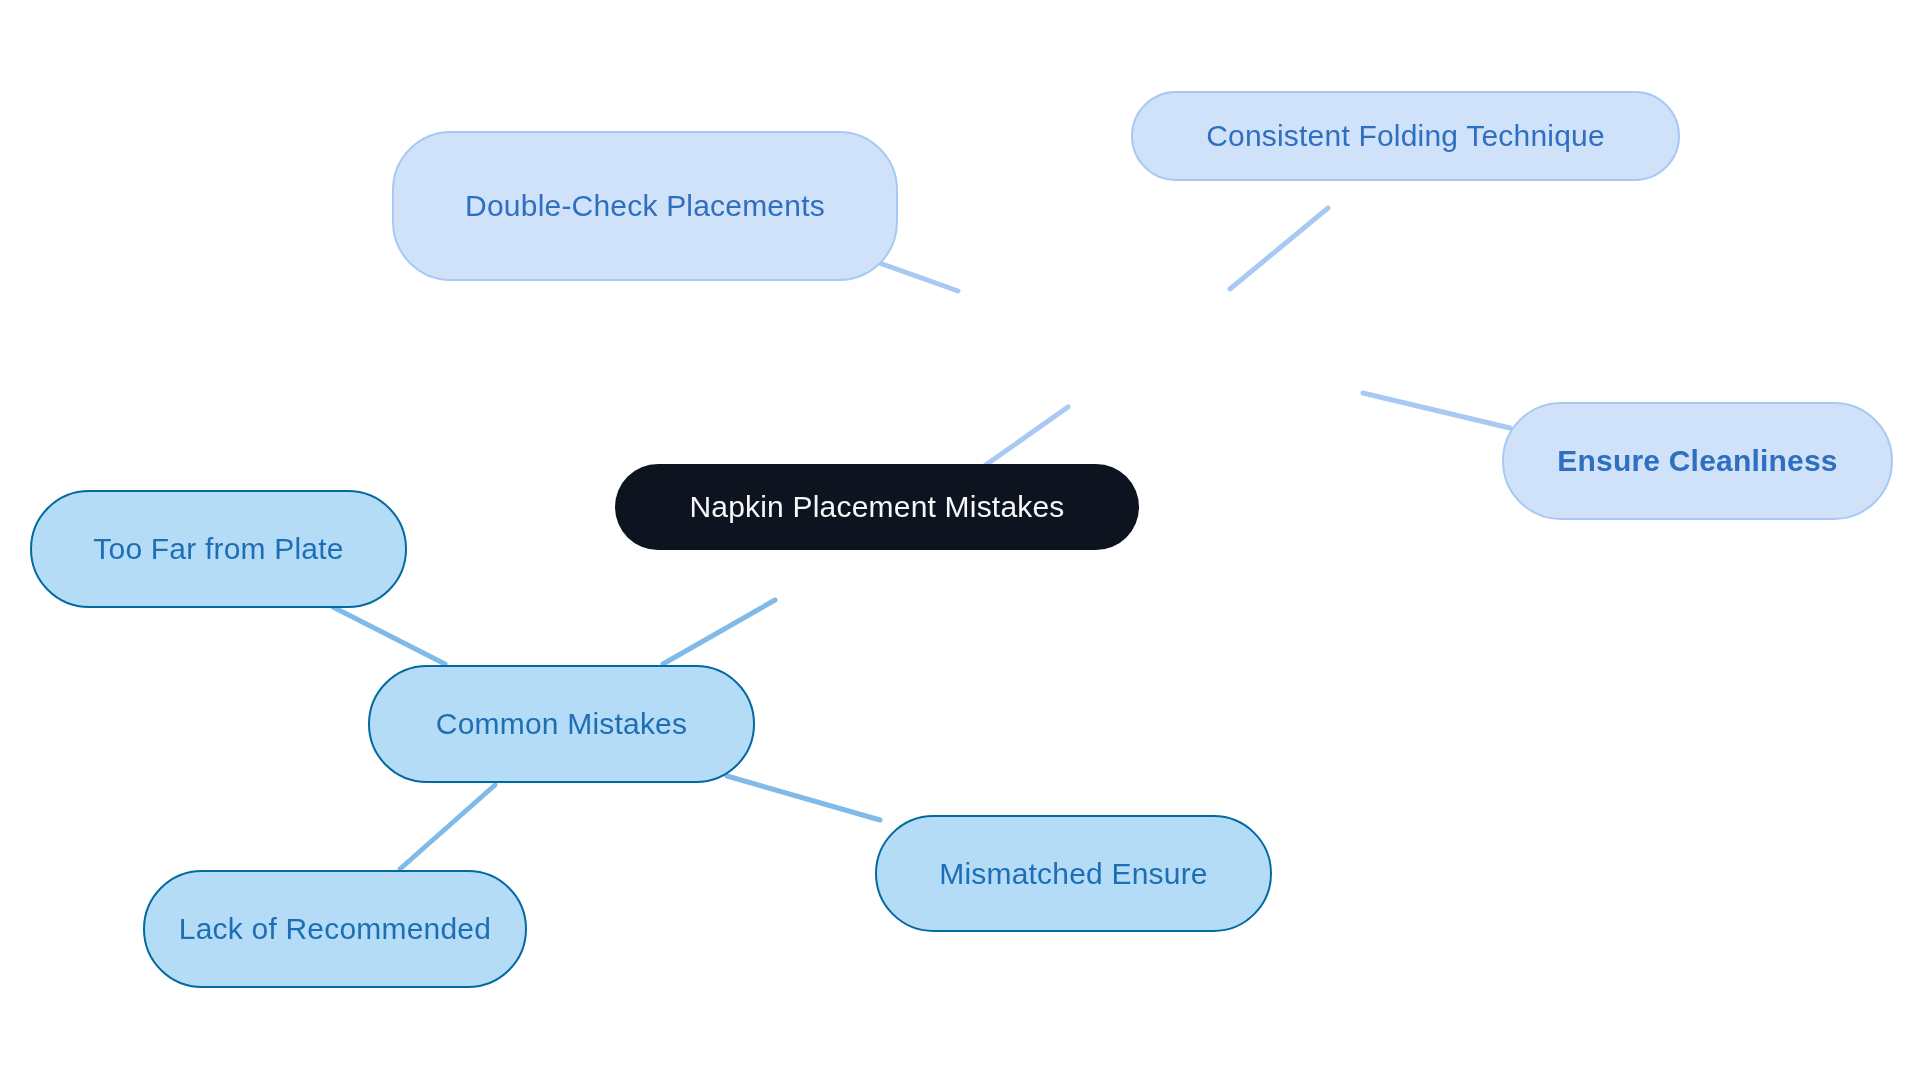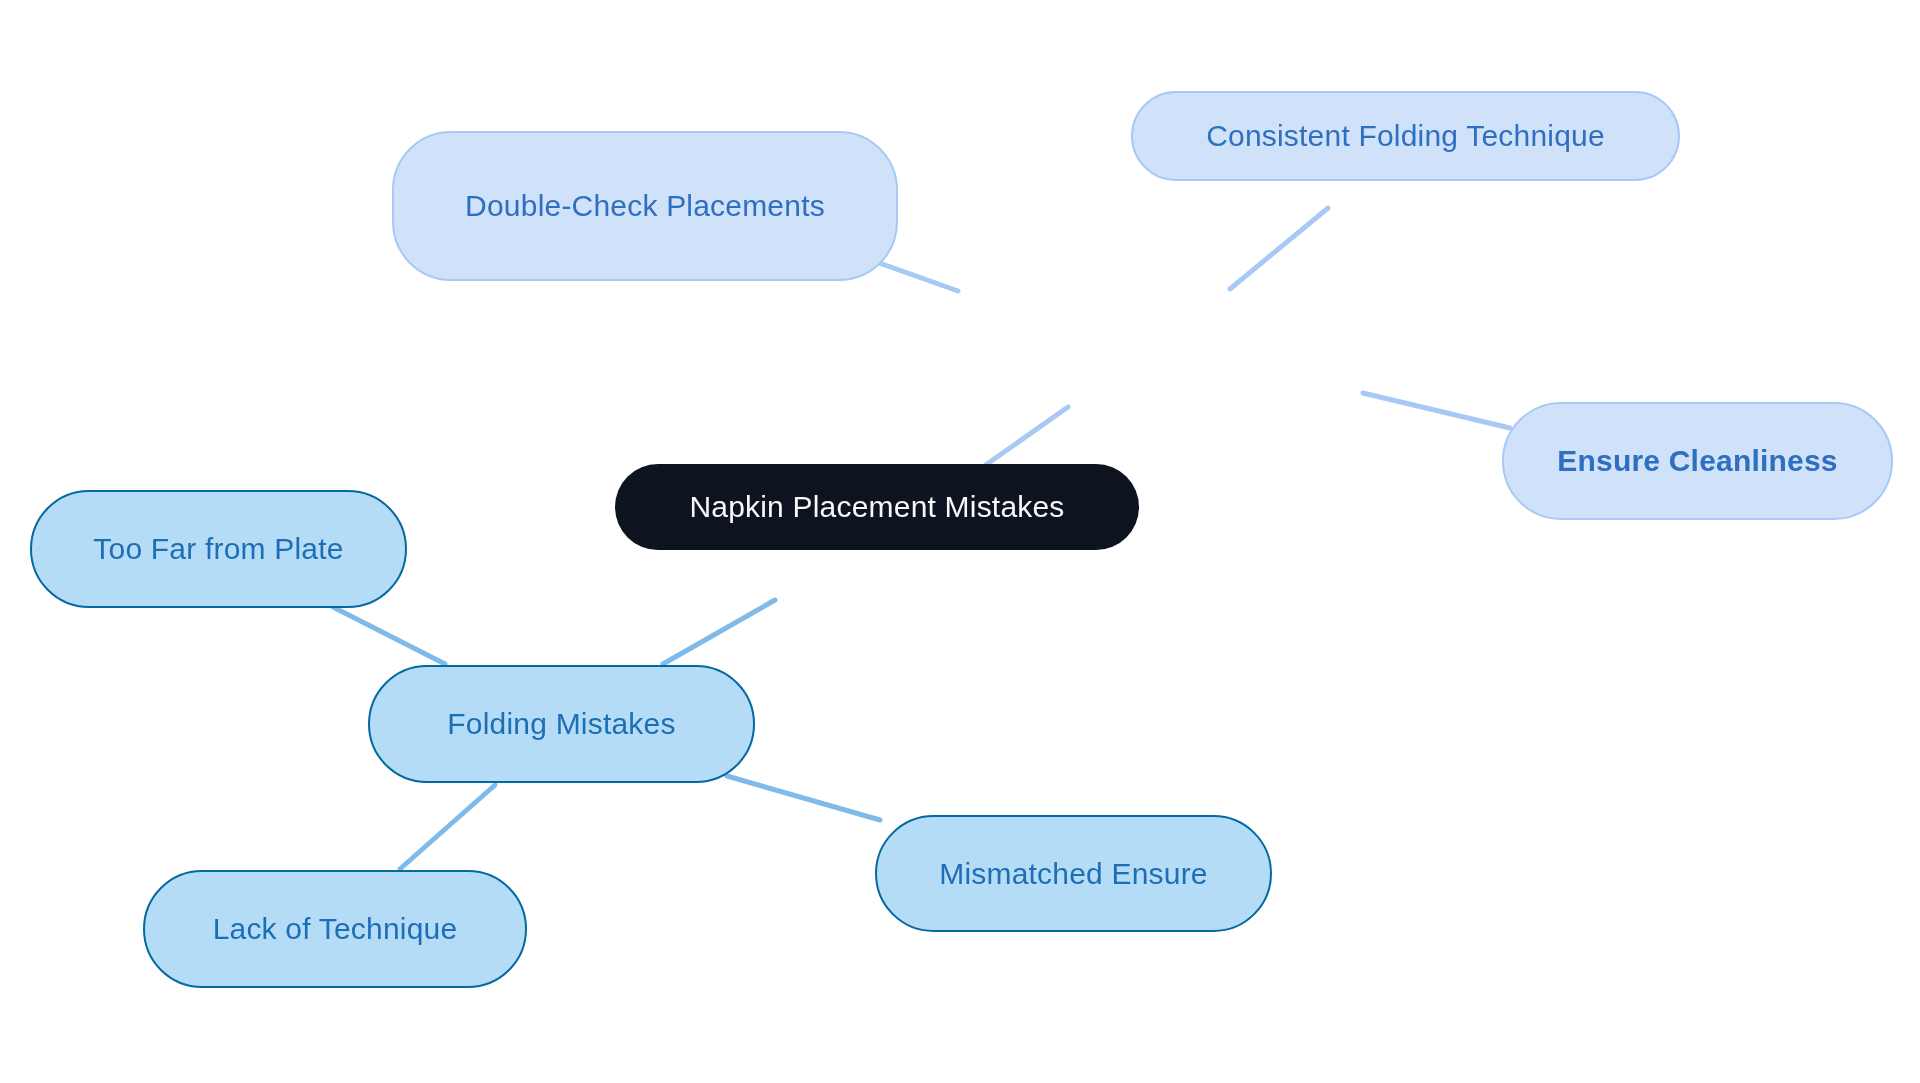--- a/index.html
+++ b/index.html
@@ -87,28 +87,28 @@
 
   <div class="node node-actions" style="left: 1131px; top: 91px; width: 549px; height: 90px;">
     <span class="node-label">Consistent Folding Technique</span>
   </div>
 
   <div class="node node-actions" style="left: 1502px; top: 402px; width: 391px; height: 118px; font-weight: bold;">
     <span class="node-label">Ensure Cleanliness</span>
   </div>
 
   <div class="node node-mistakes" style="left: 368px; top: 665px; width: 387px; height: 118px;">
-    <span class="node-label">Folding Mistakes</span>
+    <span class="node-label">Common Mistakes</span>
   </div>
 
   <div class="node node-mistakes" style="left: 30px; top: 490px; width: 377px; height: 118px;">
     <span class="node-label">Too Far from Plate</span>
   </div>
 
   <div class="node node-mistakes" style="left: 143px; top: 870px; width: 384px; height: 118px;">
-    <span class="node-label">Lack of Technique</span>
+    <span class="node-label">Lack of Recommended</span>
   </div>
 
   <div class="node node-mistakes" style="left: 875px; top: 815px; width: 397px; height: 117px;">
     <span class="node-label">Mismatched Ensure</span>
   </div>
 
 </div>
 
 </body></html>

